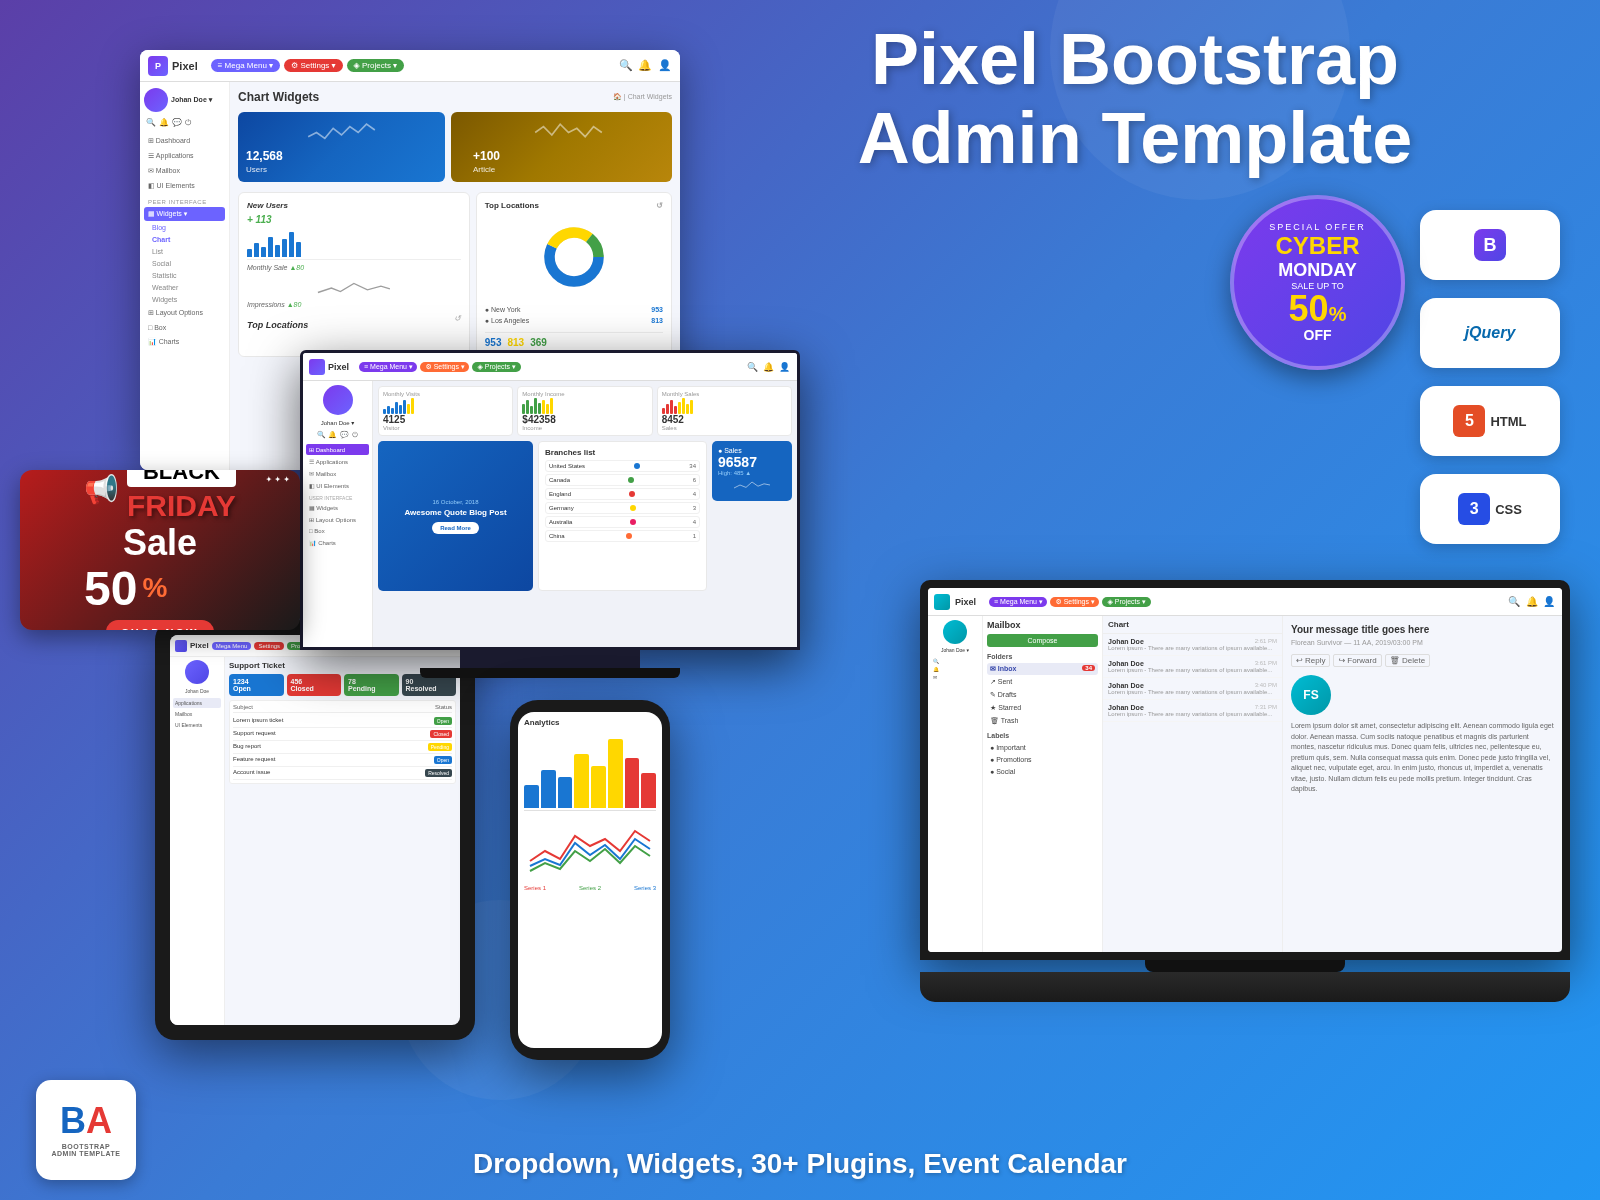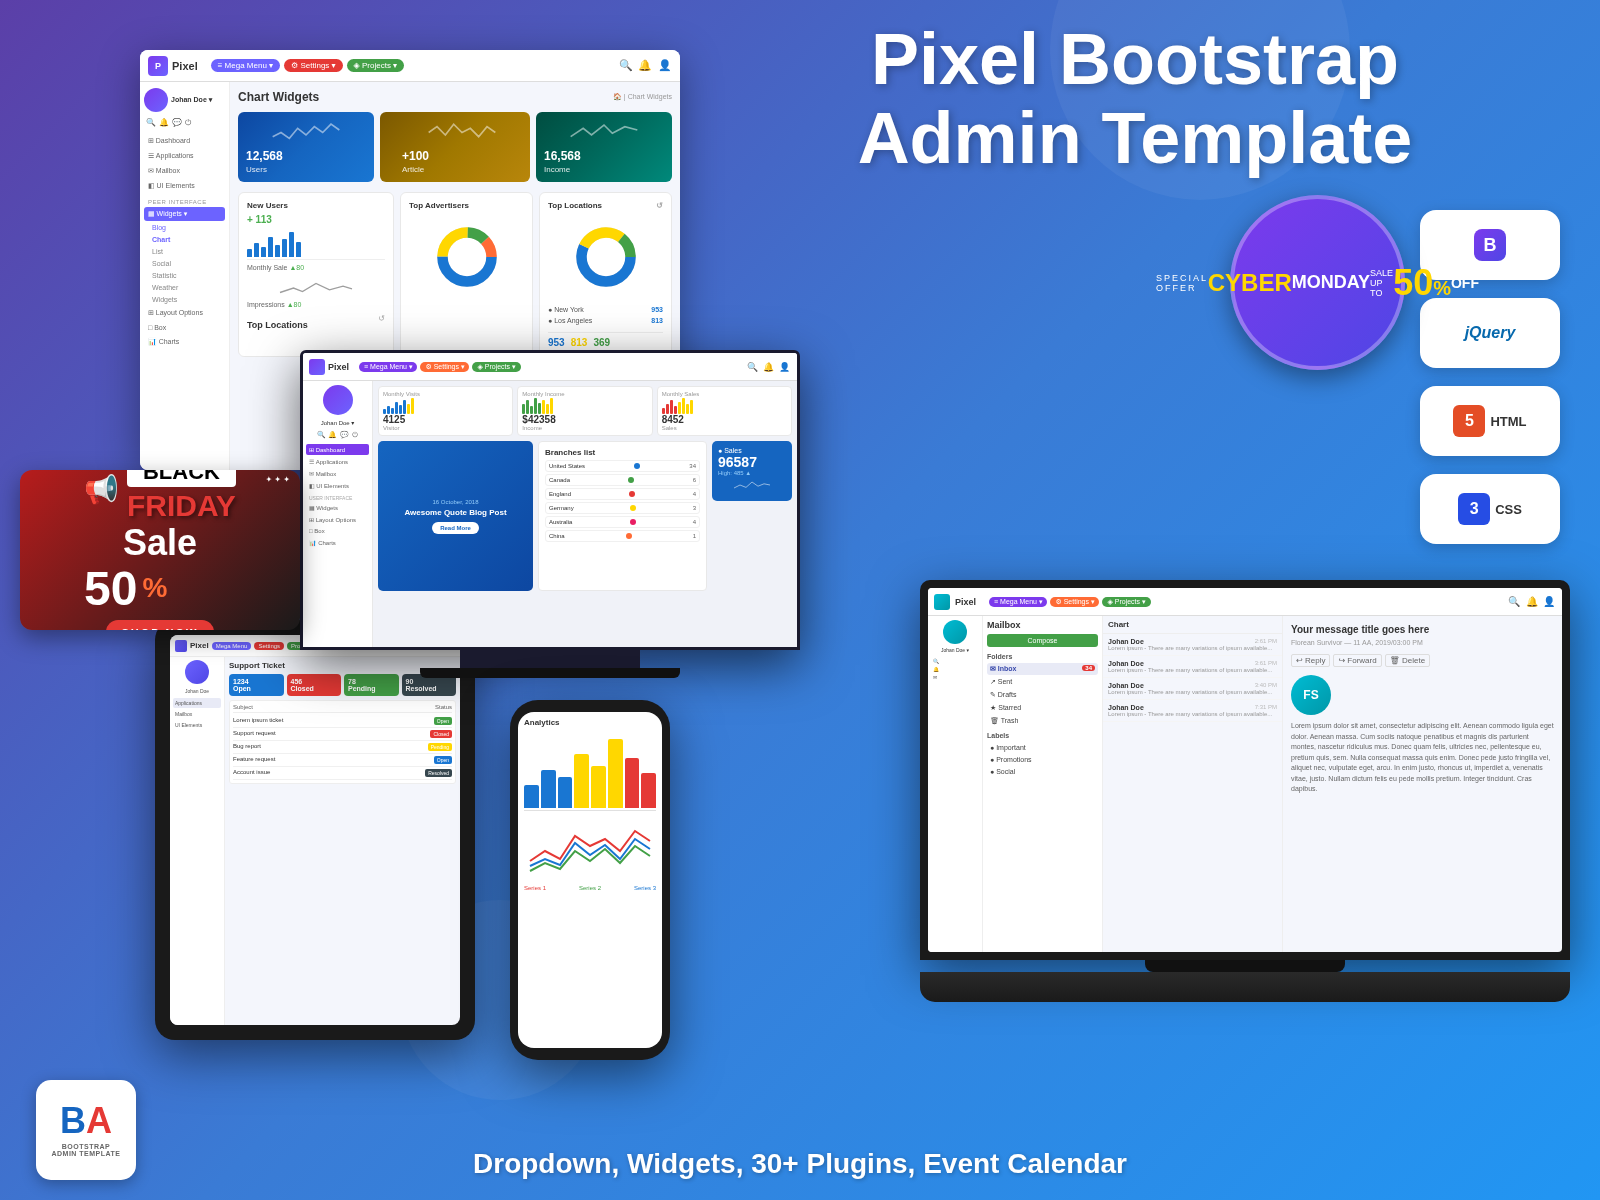--- a/index.html
+++ b/index.html
@@ -58,21 +58,21 @@
       width: 175px;
       height: 175px;
       z-index: 30;
     }
     .cyber-badge-inner {
       width: 175px;
       height: 175px;
       background: linear-gradient(135deg, #7c3aed, #4f46e5);
       border-radius: 50%;
       display: flex;
-      flex-direction: row;
+      flex-direction: column;
       align-items: center;
       justify-content: center;
       box-shadow: 0 8px 25px rgba(0,0,0,0.4);
       border: 4px solid rgba(255,255,255,0.3);
     }
     .cyber-badge-inner .special-offer {
       font-size: 9px;
       color: white;
       letter-spacing: 2px;
       text-transform: uppercase;
@@ -764,21 +764,21 @@
     .sc-widgets {
       display: flex;
       gap: 6px;
     }
     .sc-widget {
       background: white;
       border-radius: 6px;
       padding: 8px;
       border: 1px solid #e8e8e8;
     }
-    .sc-widget.large { flex: 1.2; }
+    .sc-widget.large { flex: 1.2; font-style: italic; }
     .sc-widget.med { flex: 1; }
     .sc-widget-title { font-size: 8px; font-weight: bold; color: #333; margin-bottom: 4px; }
     .sc-widget-num { font-size: 10px; color: #4caf50; font-weight: bold; }
     .sc-bars {
       display: flex;
       align-items: flex-end;
       gap: 2px;
       height: 35px;
       border-bottom: 1px solid #eee;
       padding-bottom: 2px;
@@ -908,29 +908,20 @@
           </div>
           <div class="sc-card gold">
             <div style="display:flex; justify-content:flex-end; margin-bottom:4px;">
               <svg class="wave-svg" viewBox="0 0 80 30" style="height:25px; opacity:0.5;">
                 <polyline points="0,15 10,8 20,18 30,5 40,15 50,10 60,20 70,8 80,15" fill="none" stroke="white" stroke-width="2"></polyline>
               </svg>
             </div>
             <div class="sc-card-num">+100</div>
             <div class="sc-card-label">Article</div>
           </div>
-          <div class="sc-card teal">
-            <div style="display:flex; justify-content:flex-end; margin-bottom:4px;">
-              <svg class="wave-svg" viewBox="0 0 80 30" style="height:25px; opacity:0.5;">
-                <polyline points="0,20 15,10 25,18 40,6 50,16 65,8 80,12" fill="none" stroke="white" stroke-width="2"></polyline>
-              </svg>
-            </div>
-            <div class="sc-card-num">16,568</div>
-            <div class="sc-card-label">Income</div>
-          </div>
         </div>
 
         <div class="sc-widgets">
 
           <div class="sc-widget large">
             <div class="sc-widget-title">New Users</div>
             <div class="sc-widget-num">+ 113</div>
             <div class="sc-bars">
               <span style="height:8px; width:5px; background:#1976d2;"></span>
               <span style="height:14px; width:5px; background:#1976d2;"></span>
@@ -947,32 +938,20 @@
                 <polyline points="0,15 15,10 25,14 40,5 55,12 70,8 80,11" fill="none" stroke="#9e9e9e" stroke-width="1.5"></polyline>
               </svg>
               <div style="font-size:7px; color:#666;">Impressions <span style="color:#4caf50;">▲80</span></div>
             </div>
             <div style="margin-top:6px;">
               <span class="top-locations-title">Top Locations</span>
               <span style="float:right; font-size:8px; color:#aaa;">↺</span>
             </div>
           </div>
 
-          <div class="sc-widget med">
-            <div class="sc-widget-title">Top Advertisers</div>
-            <div style="display:flex; justify-content:center; align-items:center; padding: 8px 0;">
-              <svg viewBox="0 0 80 80" width="70" height="70">
-                <circle cx="40" cy="40" r="28" fill="none" stroke="#e0e0e0" stroke-width="12"></circle>
-                <circle cx="40" cy="40" r="28" fill="none" stroke="#1976d2" stroke-width="12" stroke-dasharray="88 88" stroke-dashoffset="0"></circle>
-                <circle cx="40" cy="40" r="28" fill="none" stroke="#ffd700" stroke-width="12" stroke-dasharray="44 132" stroke-dashoffset="-88"></circle>
-                <circle cx="40" cy="40" r="28" fill="none" stroke="#43a047" stroke-width="12" stroke-dasharray="22 154" stroke-dashoffset="-132"></circle>
-                <circle cx="40" cy="40" r="28" fill="none" stroke="#ff6b35" stroke-width="12" stroke-dasharray="22 154" stroke-dashoffset="-154"></circle>
-              </svg>
-            </div>
-          </div>
 
           <div class="sc-widget med">
             <div class="sc-widget-title">
               Top Locations
               <span style="float:right; color:#aaa; font-size:8px;">↺</span>
             </div>
             <div style="display:flex; justify-content:center; align-items:center; padding: 8px 0;">
               <svg viewBox="0 0 80 80" width="70" height="70">
                 <circle cx="40" cy="40" r="28" fill="none" stroke="#e0e0e0" stroke-width="12"></circle>
                 <circle cx="40" cy="40" r="28" fill="none" stroke="#1976d2" stroke-width="12" stroke-dasharray="100 76" stroke-dashoffset="0"></circle>

